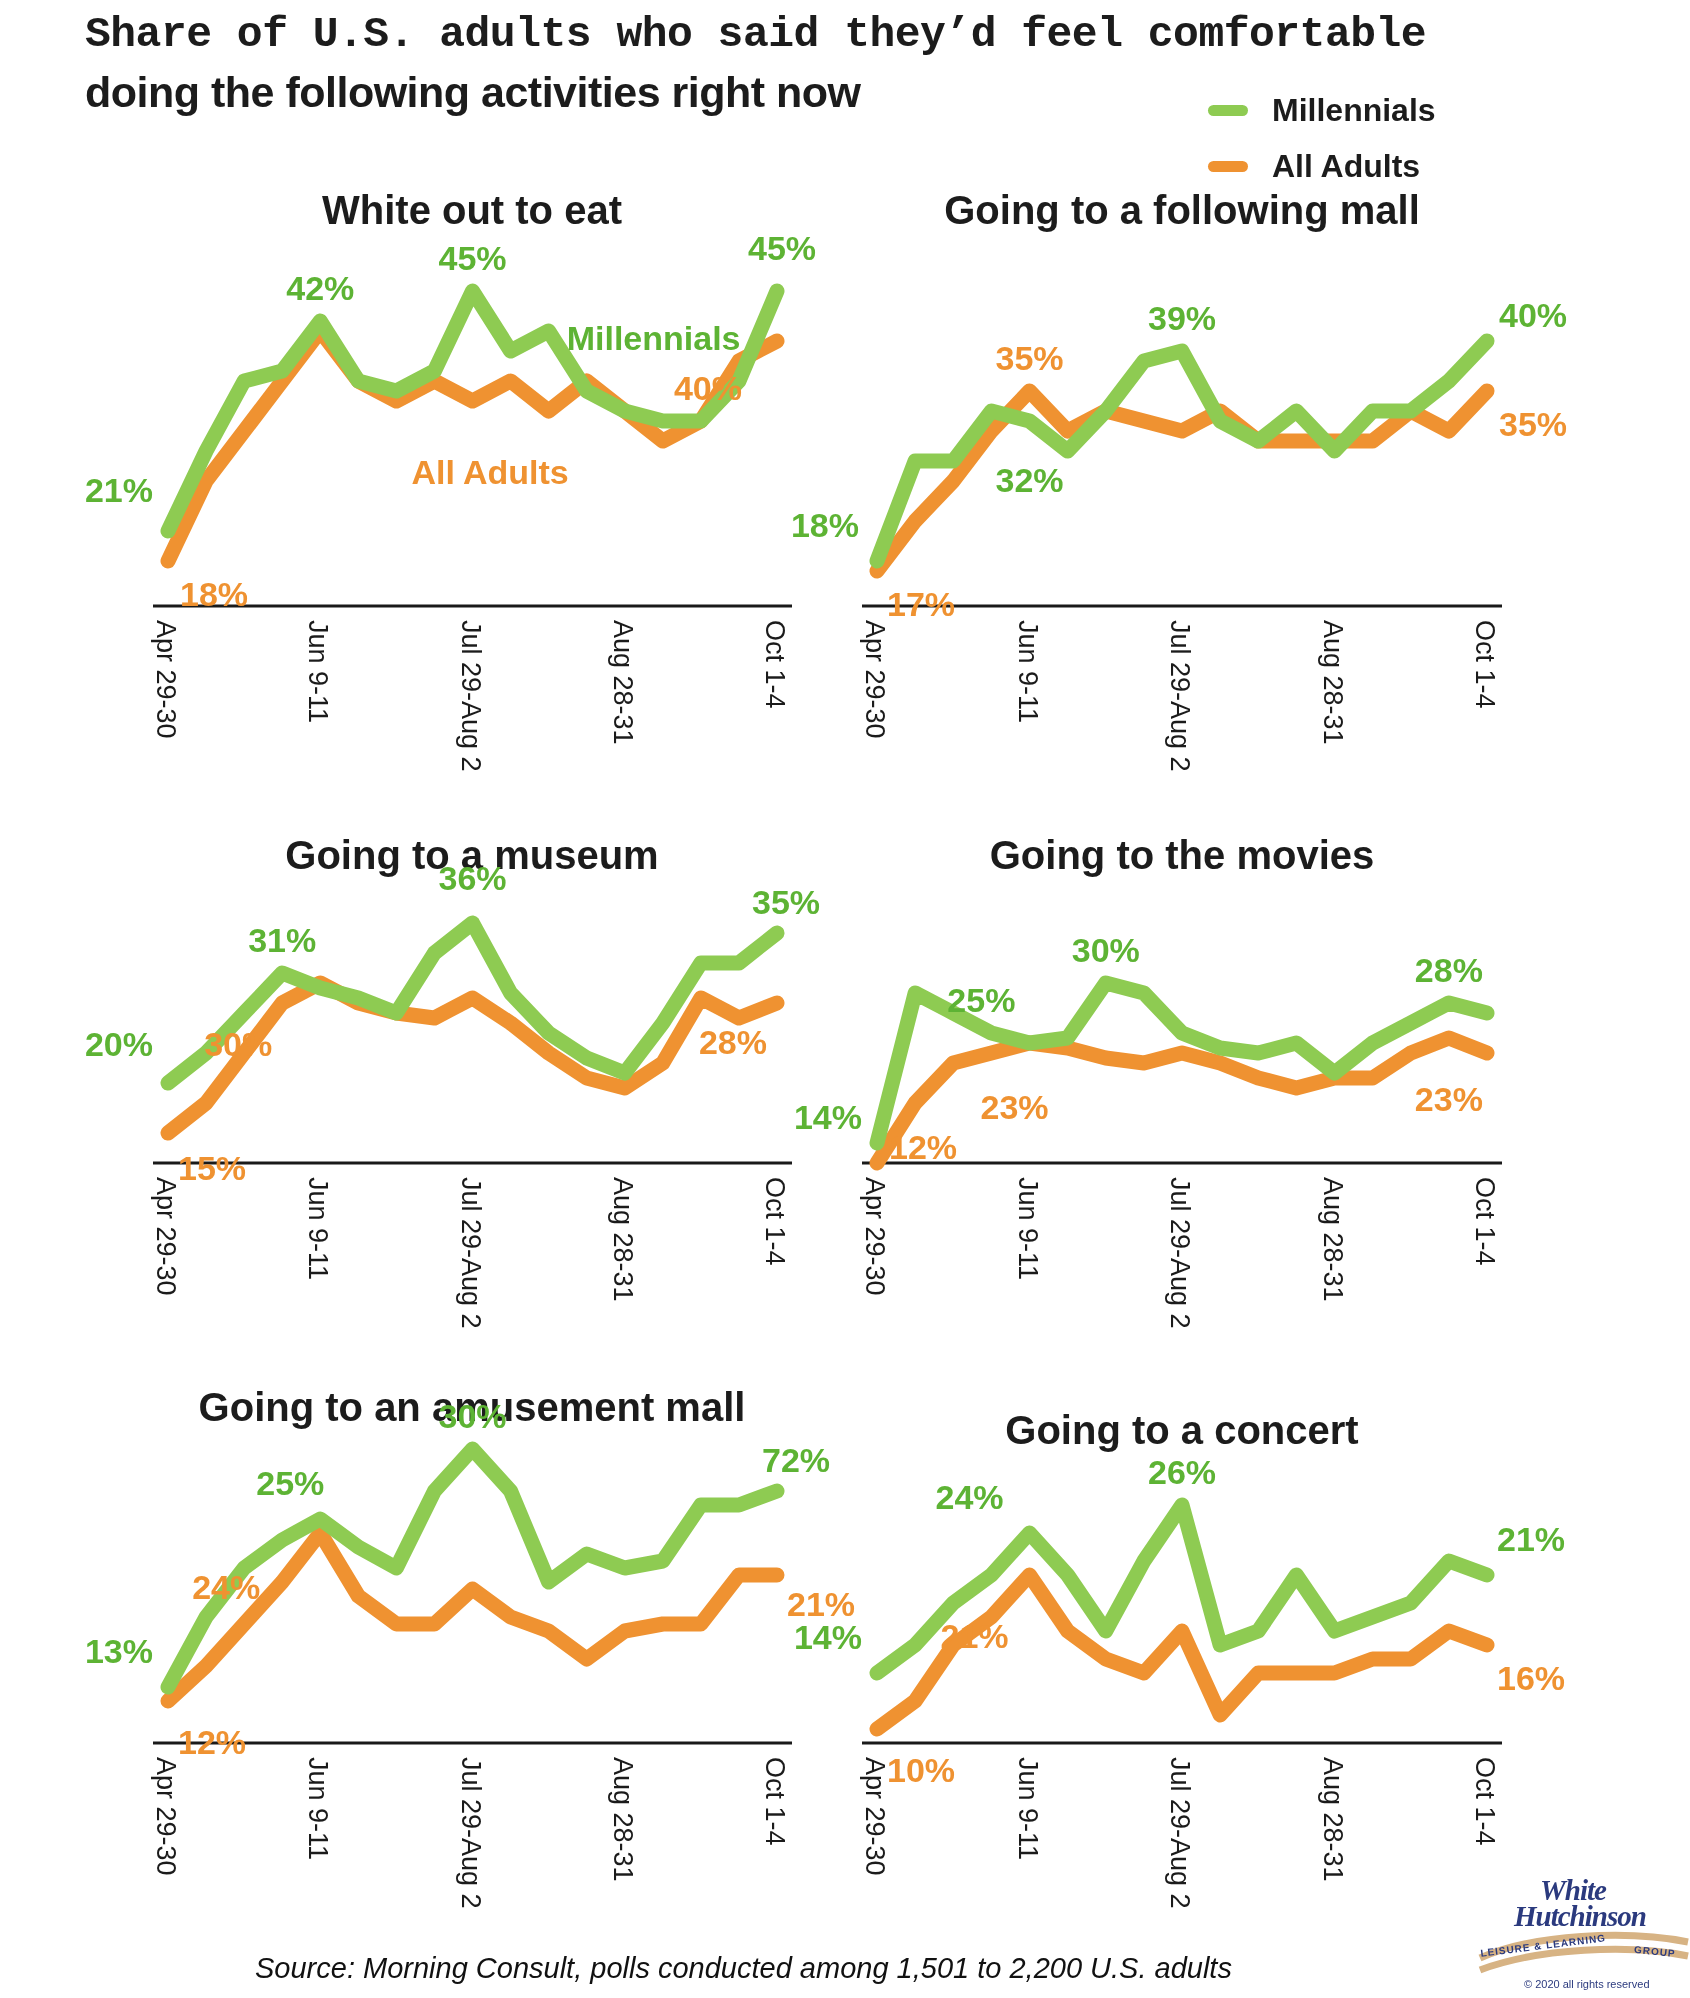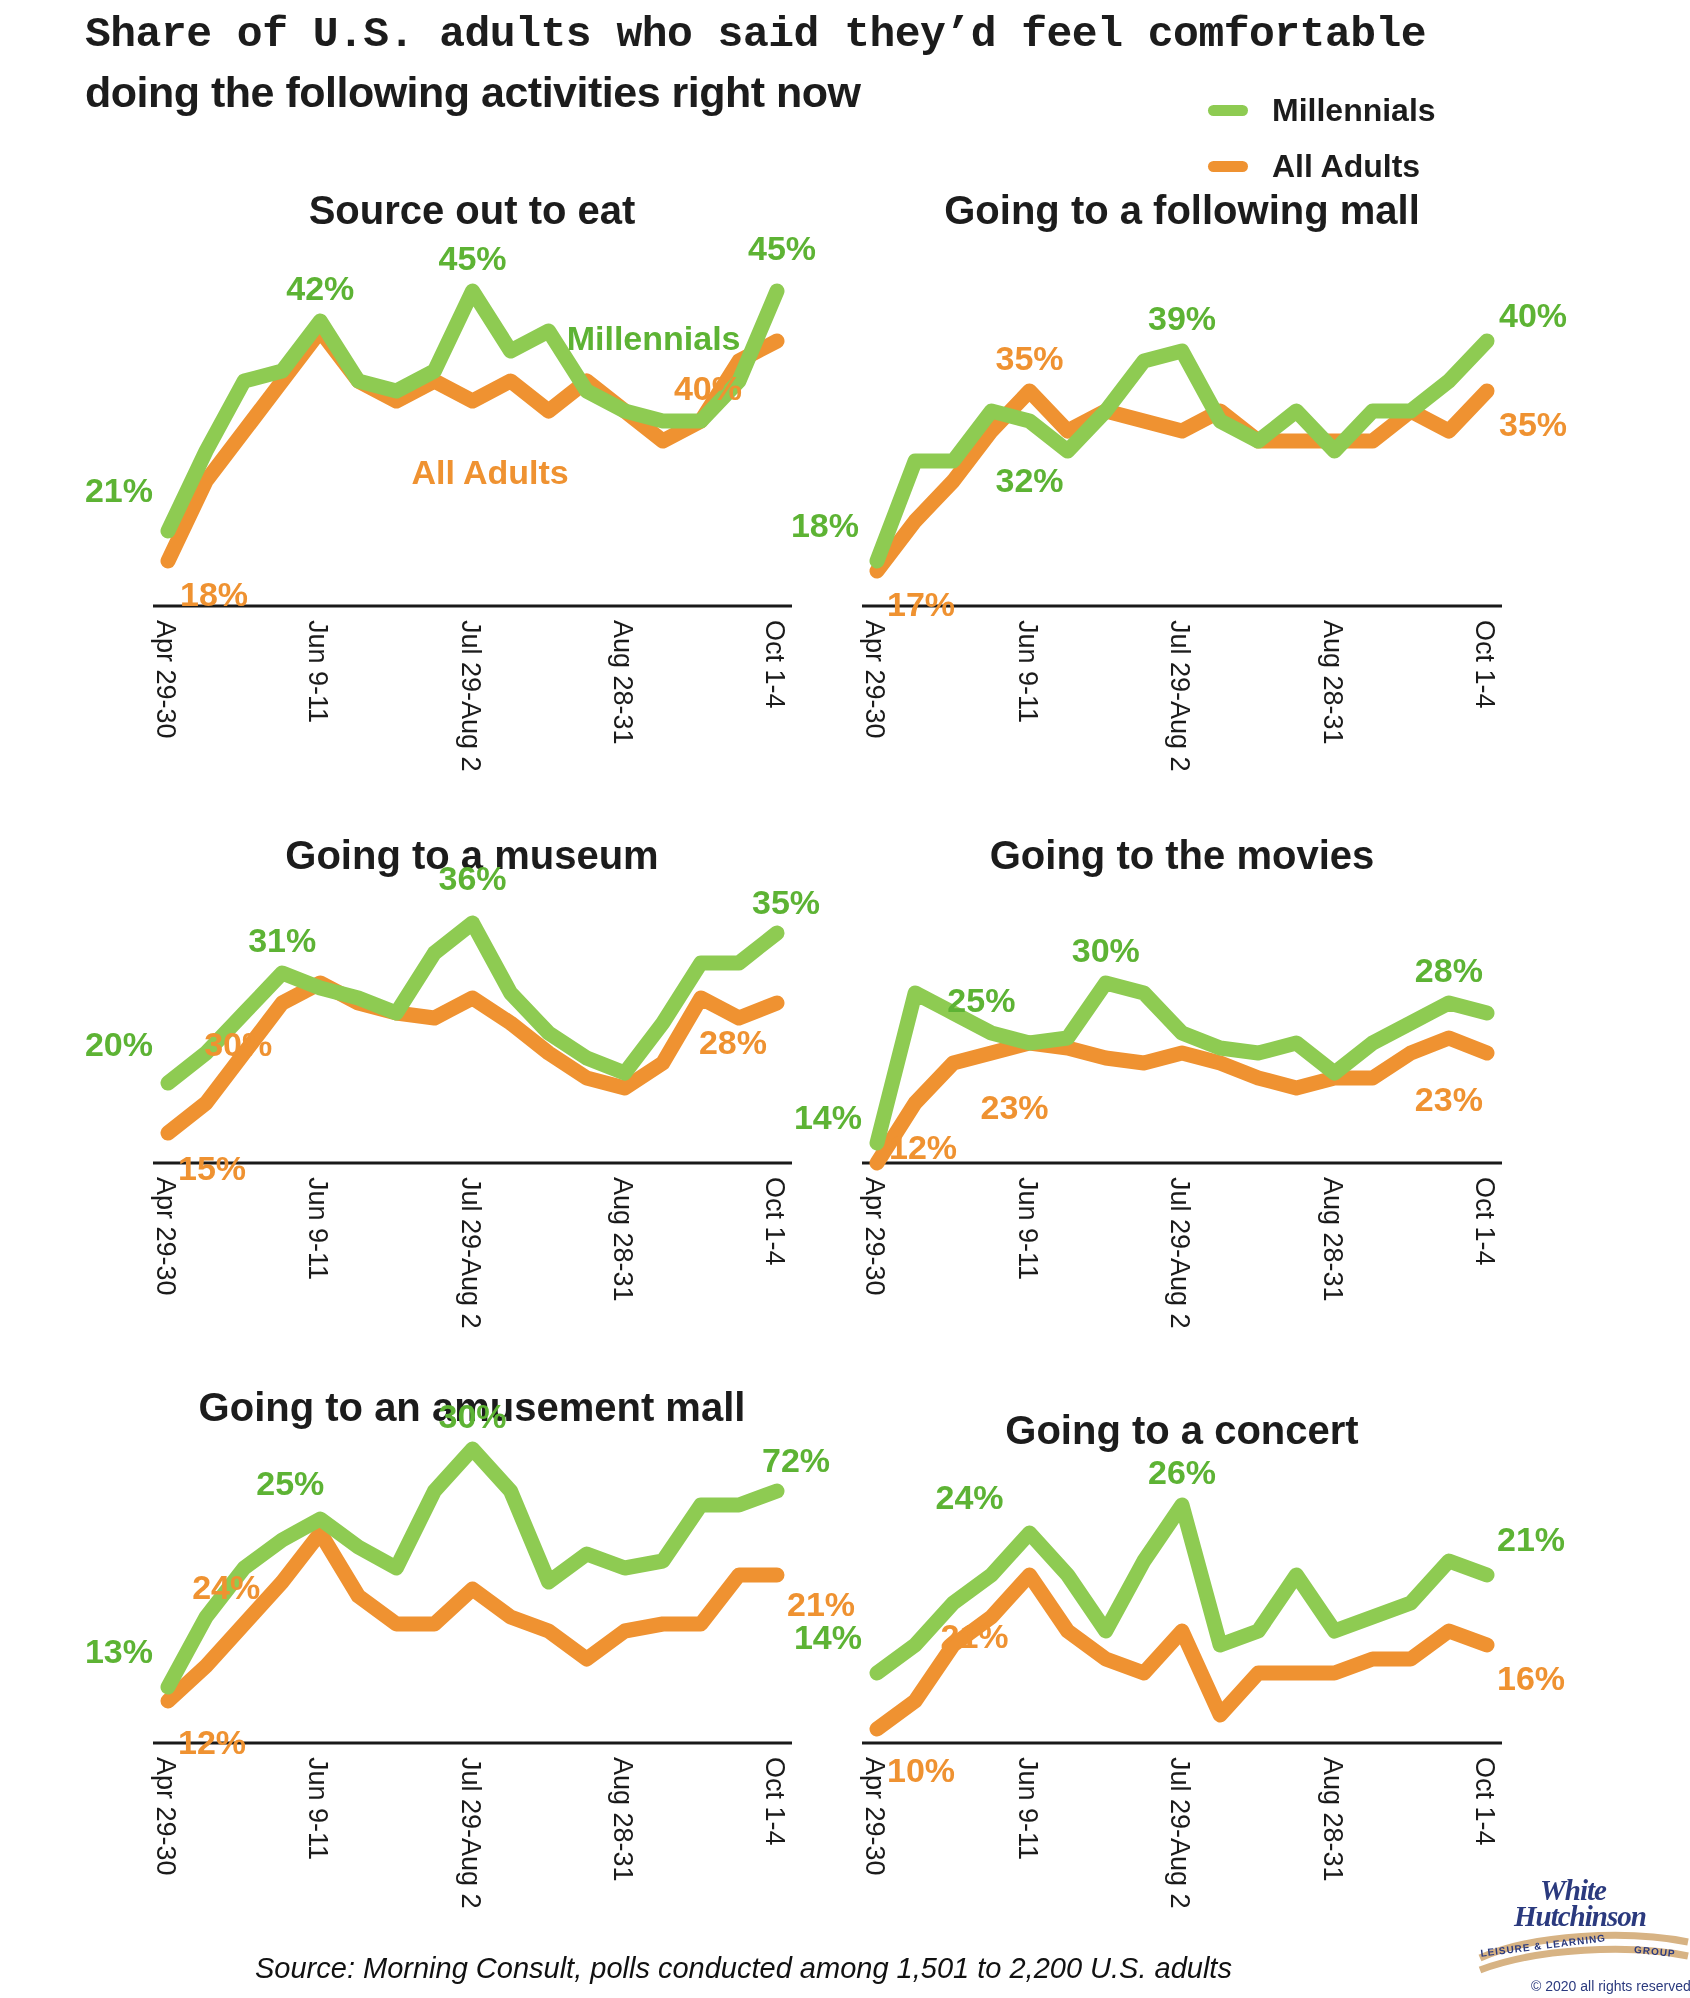--- a/index.html
+++ b/index.html
@@ -21,21 +21,21 @@
   .anno.c{transform:translateX(-50%);}
   .anno.r{transform:translateX(-100%);}
   .source{position:absolute;left:255px;top:1952px;font-size:29px;font-style:italic;white-space:nowrap;color:#111;}
   .logo{position:absolute;left:1478px;top:1876px;width:212px;height:120px;}
   .logo-word{position:absolute;font-family:"Liberation Serif", serif;font-style:italic;font-weight:bold;color:#2b3a7e;font-size:29px;letter-spacing:-1px;white-space:nowrap;line-height:1;}
   #logo-w1{left:62px;top:0px;}
   #logo-w2{left:36px;top:26px;}
   .logo-sub{position:absolute;font-size:10px;color:#2b3a7e;letter-spacing:1px;white-space:nowrap;font-weight:bold;}
   #logo-sub1{left:2px;top:64px;transform:rotate(-7deg);}
   #logo-sub2{left:156px;top:70px;transform:rotate(6deg);}
-  #logo-copy{position:absolute;left:53px;top:102px;font-size:14px;color:#2b3a7e;white-space:nowrap;}
+  #logo-copy{position:absolute;left:46px;top:102px;font-size:11px;color:#2b3a7e;white-space:nowrap;}
   .logo-swoosh{position:absolute;left:0;top:52px;}
 </style>
 </head>
 <body>
 
 <svg id="chart-svg" width="1690" height="1998">
     <line x1="153" x2="792" y1="606" y2="606" stroke="#1a1a1a" stroke-width="3"></line>
     <polyline points="168,561 206.0625,481 244.125,431 282.1875,381 320.25,331 358.3125,381 396.375,401 434.4375,381 472.5,401 510.5625,381 548.625,411 586.6875,381 624.75,411 662.8125,441 700.875,421 738.9375,361 777,341" fill="none" stroke="#ef9231" stroke-width="15" stroke-linejoin="round" stroke-linecap="round"></polyline>
     <polyline points="168,531 206.0625,451 244.125,381 282.1875,371 320.25,321 358.3125,381 396.375,391 434.4375,371 472.5,291 510.5625,351 548.625,331 586.6875,391 624.75,411 662.8125,421 700.875,421 738.9375,381 777,291" fill="none" stroke="#8ecb52" stroke-width="15" stroke-linejoin="round" stroke-linecap="round"></polyline>
     <line x1="862" x2="1502" y1="606" y2="606" stroke="#1a1a1a" stroke-width="3"></line>
@@ -63,21 +63,21 @@
     <span class="swatch" style="background: rgb(142, 203, 82);"></span>
     <span class="legend-label">Millennials</span>
   </div>
   <div class="legend-row">
     <span class="swatch" style="background: rgb(239, 146, 49);"></span>
     <span class="legend-label">All Adults</span>
   </div>
 </div>
 
 <div id="labels-layer">
-    <div class="chart-title" style="left: 472px; top: 188px;">Source out to eat</div>
+    <div class="chart-title" style="left: 472px; top: 188px;">White out to eat</div>
     <div class="tick" style="left: 181px; top: 620px;">Apr 29-30</div>
     <div class="tick" style="left: 333.25px; top: 620px;">Jun 9-11</div>
     <div class="tick" style="left: 485.5px; top: 620px;">Jul 29-Aug 2</div>
     <div class="tick" style="left: 637.75px; top: 620px;">Aug 28-31</div>
     <div class="tick" style="left: 790px; top: 620px;">Oct 1-4</div>
     <div class="anno r" style="left: 153px; top: 471px; color: rgb(93, 179, 52);">21%</div>
     <div class="anno l" style="left: 180px; top: 575px; color: rgb(239, 146, 49);">18%</div>
     <div class="anno c" style="left: 320.25px; top: 269px; color: rgb(93, 179, 52);">42%</div>
     <div class="anno c" style="left: 472.5px; top: 239px; color: rgb(93, 179, 52);">45%</div>
     <div class="anno c" style="left: 782px; top: 229px; color: rgb(93, 179, 52);">45%</div>

